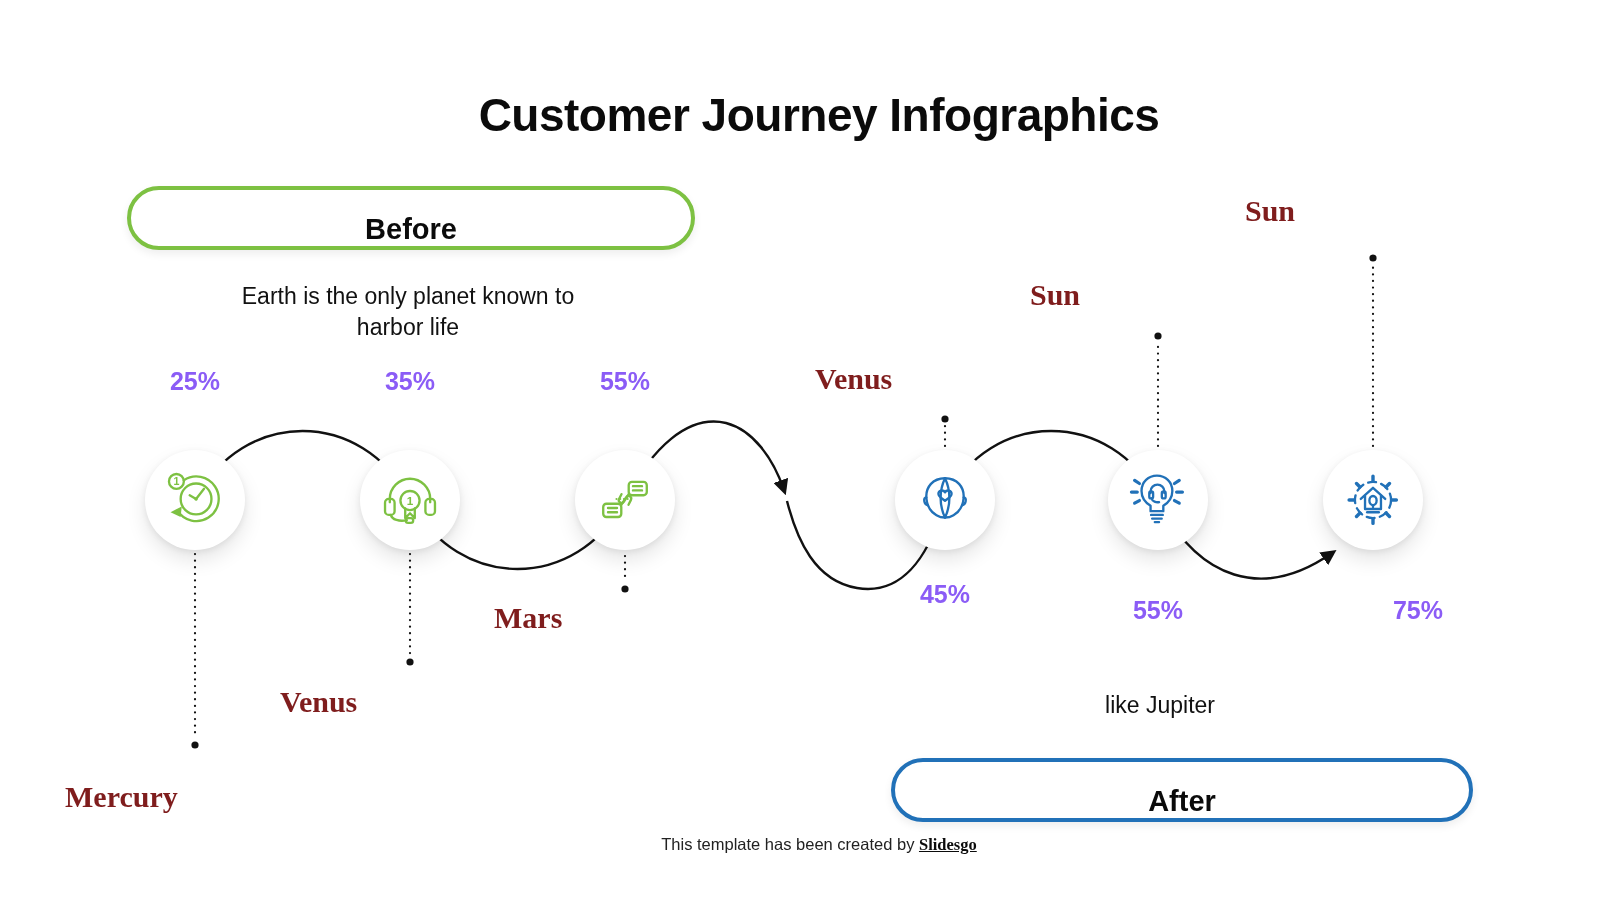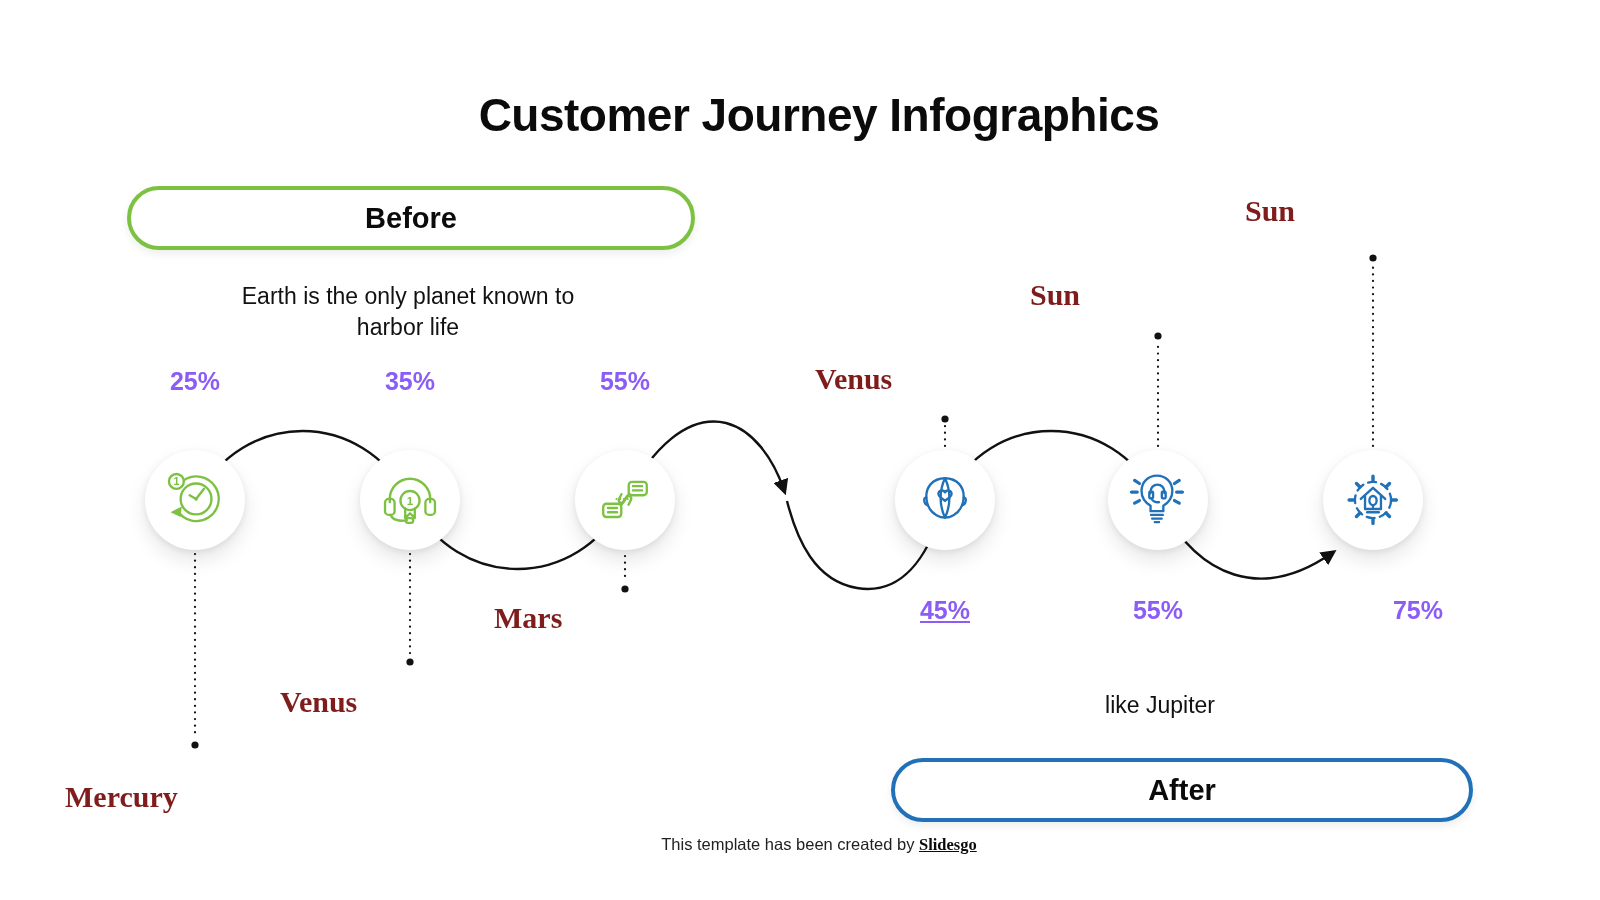--- a/index.html
+++ b/index.html
@@ -11,21 +11,21 @@
   .slide{
     position:relative;width:1600px;height:900px;background:#ffffff;overflow:hidden;
     font-family:"Liberation Sans", sans-serif;color:var(--ink);padding-left:38px;
   }
   .title{
     position:absolute;top:88px;left:0;width:100%;text-align:center;
     font-size:46px;font-weight:700;letter-spacing:-0.5px;color:#0b0b0b;
   }
   .pill{
     position:absolute;height:56px;border-radius:34px;background:#fff;
-    display:flex;align-items:center;justify-content:center;
+    display:flex;align-items:flex-end;justify-content:center;
     font-size:29px;font-weight:700;color:#0b0b0b;
     box-shadow:0 4px 8px rgba(0,0,0,0.07);
   }
   .pill-before{left:127px;top:186px;width:560px;border:4px solid var(--green);}
   .pill-after{left:891px;top:758px;width:574px;border:4px solid var(--blue);}
   .desc{
     position:absolute;text-align:center;font-size:23px;line-height:31px;color:#111;
   }
   .desc-before{left:133px;top:281px;width:550px;}
   .desc-after{left:860px;top:659px;width:600px;}
@@ -38,21 +38,21 @@
   .node svg{width:68px;height:68px;}
   .node.green{color:var(--green);}
   .node.blue{color:var(--blue);}
   .n1{left:145px;top:450px;} .n2{left:360px;top:450px;} .n3{left:575px;top:450px;}
   .n4{left:895px;top:450px;} .n5{left:1108px;top:450px;} .n6{left:1323px;top:450px;}
   .pct{
     position:absolute;width:140px;text-align:center;
     font-size:25px;font-weight:700;color:#8b5cf6;
   }
   .p1{left:125px;top:367px;} .p2{left:340px;top:367px;} .p3{left:555px;top:367px;}
-  .p4{left:875px;top:596px;text-decoration:underline;} .p5{left:1088px;top:596px;} .p6{left:1303px;top:596px;text-align:right;}
+  .p4{left:875px;top:580px;} .p5{left:1088px;top:596px;} .p6{left:1303px;top:596px;text-align:right;}
   .planet{
     position:absolute;width:260px;text-align:left;
     font-size:30px;font-weight:700;color:#7f1d1d;font-family:Liberation Serif, serif;
   }
   .pl1{left:65px;top:768px;margin-top:12px;} .pl2{left:280px;top:685px;} .pl3{left:494px;top:601px;}
   .pl4{left:815px;top:362px;} .pl5{left:1030px;top:278px;} .pl6{left:1245px;top:194px;}
   .footer{
     position:absolute;top:835px;left:0;width:100%;text-align:center;
     font-size:16.5px;color:#222;
   }

